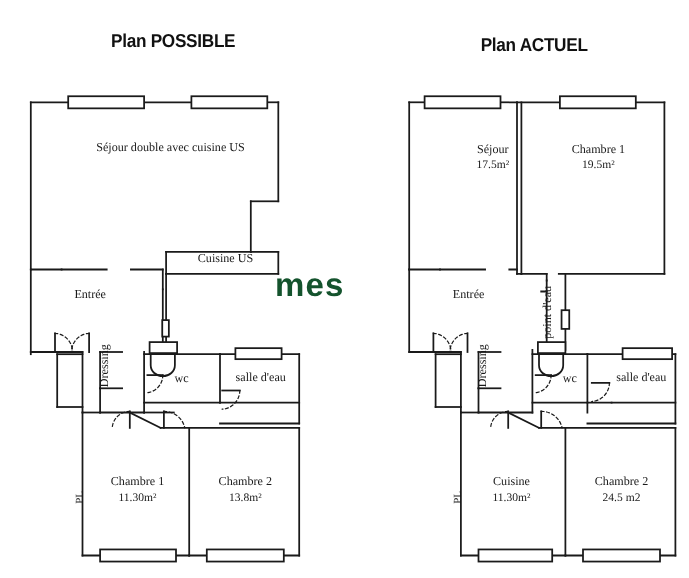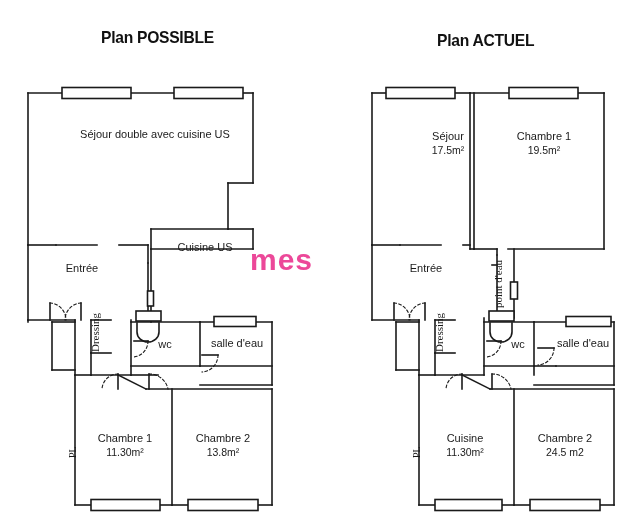--- a/index.html
+++ b/index.html
@@ -20,21 +20,21 @@
     color:#111;
     white-space:nowrap;
     transform:scaleX(0.92);
     transform-origin:left center;
   }
   #title-possible{left:101px;top:28px;}
   #title-actuel{left:437px;top:31px;}
   svg{position:absolute;left:0;top:0;}
   .rmlabel{
     position:absolute;
-    font-family:Liberation Sans, sans-serif;
+    font-family:Liberation Serif, serif;
     font-size:11px;
     color:#1a1a1a;
     text-align:center;
     white-space:nowrap;
     line-height:1.25;
   }
   .rmlabel .a{display:block;font-size:10.5px;}
   .vert{
     position:absolute;
     font-family:"Liberation Serif", serif;
@@ -45,21 +45,21 @@
     transform:rotate(-90deg);
   }
   .tiny{font-size:10px;}
   #watermark{
     position:absolute;
     left:250px;top:243px;
     width:130px;height:58px;
     font-family:"Liberation Sans", sans-serif;
     font-size:30px;
     font-weight:bold;
-    color:#ec4899;
+    color:#14532d;
     letter-spacing:1px;
     pointer-events:none;
     user-select:none;
   }
 </style>
 </head>
 <body>
 
 <div id="stage">
 
@@ -158,21 +158,21 @@
       <path d="M172,505 L188,505"></path>
       <path d="M258,505 L272,505"></path>
       <rect x="91" y="499.5" width="69" height="11" fill="#ffffff"></rect>
       <rect x="188" y="499.5" width="70" height="11" fill="#ffffff"></rect>
     </g>
   </svg>
 
   <div class="rmlabel" style="left:55px;top:128px;width:200px;">
     <span>Séjour double avec cuisine US</span>
   </div>
-  <div class="rmlabel" style="left:160px;top:229px;width:90px;margin-top:12px;">
+  <div class="rmlabel" style="left:160px;top:229px;width:90px;">
     <span>Cuisine US</span>
   </div>
   <div class="rmlabel" style="left:42px;top:262px;width:80px;">
     <span>Entrée</span>
   </div>
   <div class="vert" style="left:89px;top:352px;">
     <span>Dressing</span>
   </div>
   <div class="rmlabel" style="left:140px;top:338px;width:50px;">
     <span>wc</span>

